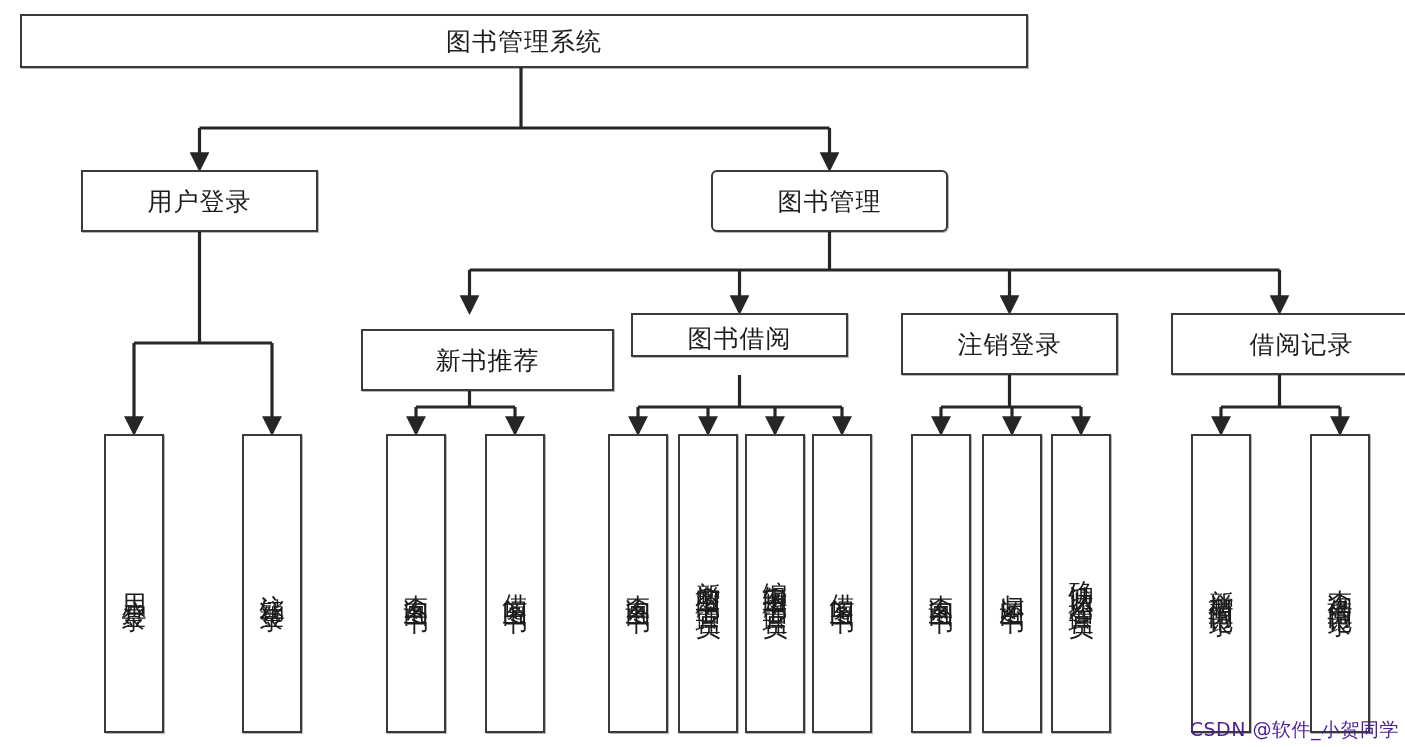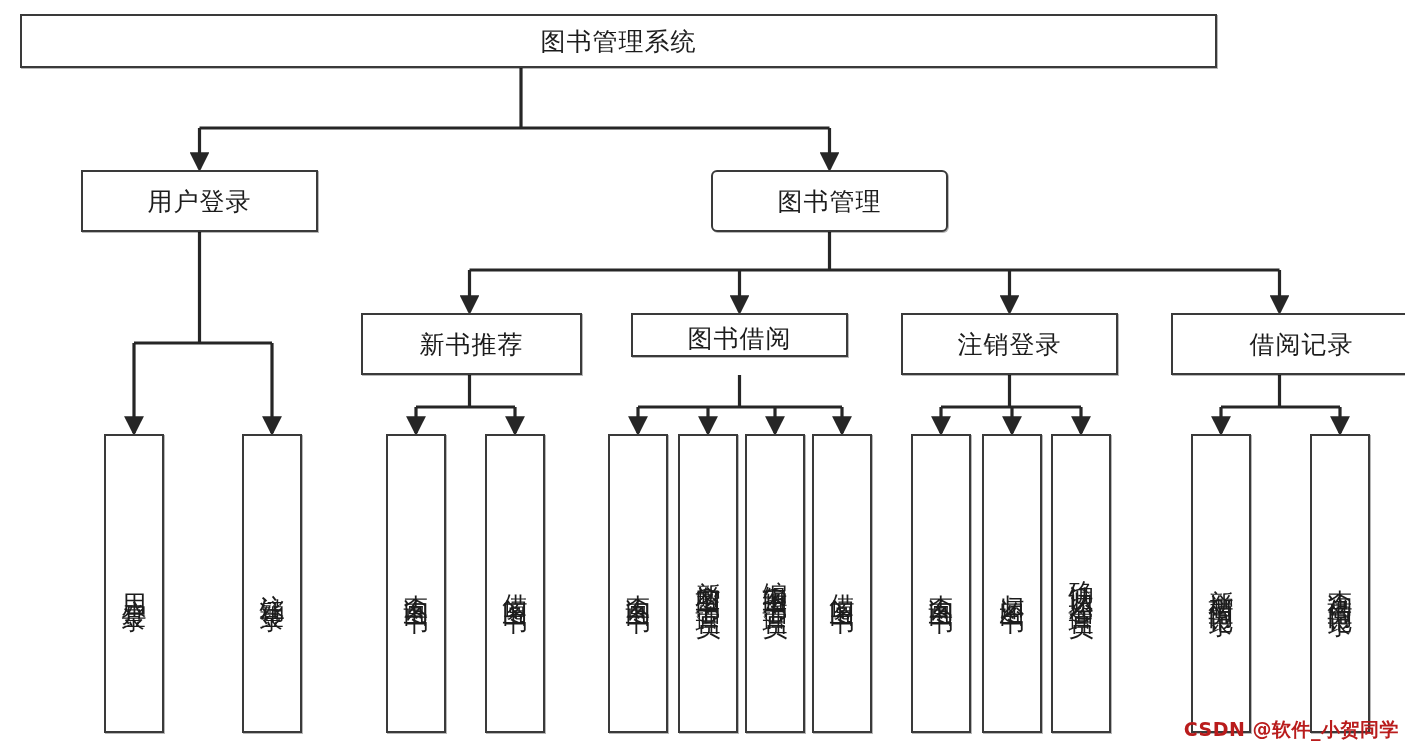--- a/index.html
+++ b/index.html
@@ -34,24 +34,23 @@
   }
   .node.v .vtext{
     writing-mode:vertical-rl;
     text-orientation:upright;
     white-space:nowrap;
   }
   .watermark{
     position:absolute;
     right:6px;bottom:4px;
     font-size:19px;
-    color:#b91c1c;
+    color:#4c1d95;
     letter-spacing:0.5px;
     white-space:nowrap;
-    font-weight:bold;
   }
 </style>
 </head>
 <body>
 
 <div id="canvas">
 
   <svg class="links" viewBox="0 0 1405 747">
     <defs>
       <marker id="arrow" viewBox="0 0 10 10" refX="8.5" refY="5" markerWidth="6.2" markerHeight="6.2" orient="auto-start-reverse">
@@ -89,30 +88,30 @@
         <path d="M 1012 407 L 1012 433" marker-end="url(#arrow)"></path>
         <path d="M 1081 407 L 1081 433" marker-end="url(#arrow)"></path>
         <path d="M 1279.5 375 L 1279.5 407"></path>
         <path d="M 1221 407 L 1340 407"></path>
         <path d="M 1221 407 L 1221 433" marker-end="url(#arrow)"></path>
         <path d="M 1340 407 L 1340 433" marker-end="url(#arrow)"></path>
       </g>
   </svg>
 
   <div id="node-layer">
-      <div class="node h" style="left: 20px; top: 14px; width: 1197px; height: 54px;">
+      <div class="node h" style="left: 20px; top: 14px; width: 1008px; height: 54px;">
         <span class="htext">图书管理系统</span>
       </div>
       <div class="node h" style="left: 81px; top: 170px; width: 237px; height: 62px;">
         <span class="htext">用户登录</span>
       </div>
       <div class="node h" style="left: 711px; top: 170px; width: 237px; height: 62px; border-radius: 6px;">
         <span class="htext">图书管理</span>
       </div>
-      <div class="node h" style="left: 361px; top: 313px; width: 221px; height: 62px;">
+      <div class="node h" style="left: 361px; top: 329px; width: 253px; height: 62px;">
         <span class="htext">新书推荐</span>
       </div>
       <div class="node h" style="left: 631px; top: 313px; width: 217px; height: 44px; align-items: flex-end;">
         <span class="htext">图书借阅</span>
       </div>
       <div class="node h" style="left: 901px; top: 313px; width: 217px; height: 62px;">
         <span class="htext">注销登录</span>
       </div>
       <div class="node h" style="left: 1171px; top: 313px; width: 261px; height: 62px;">
         <span class="htext">借阅记录</span>

